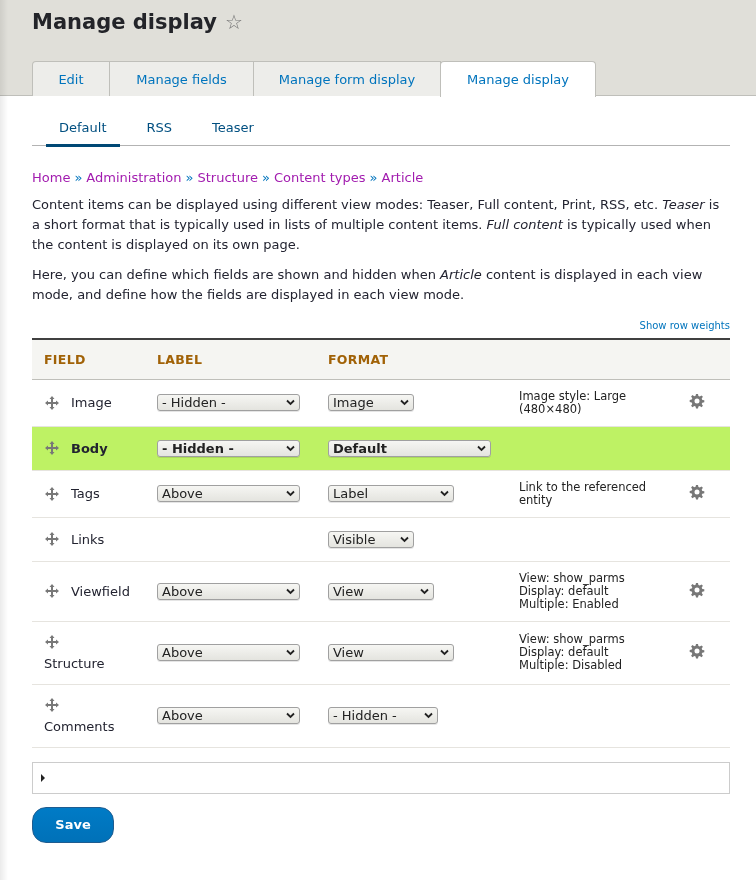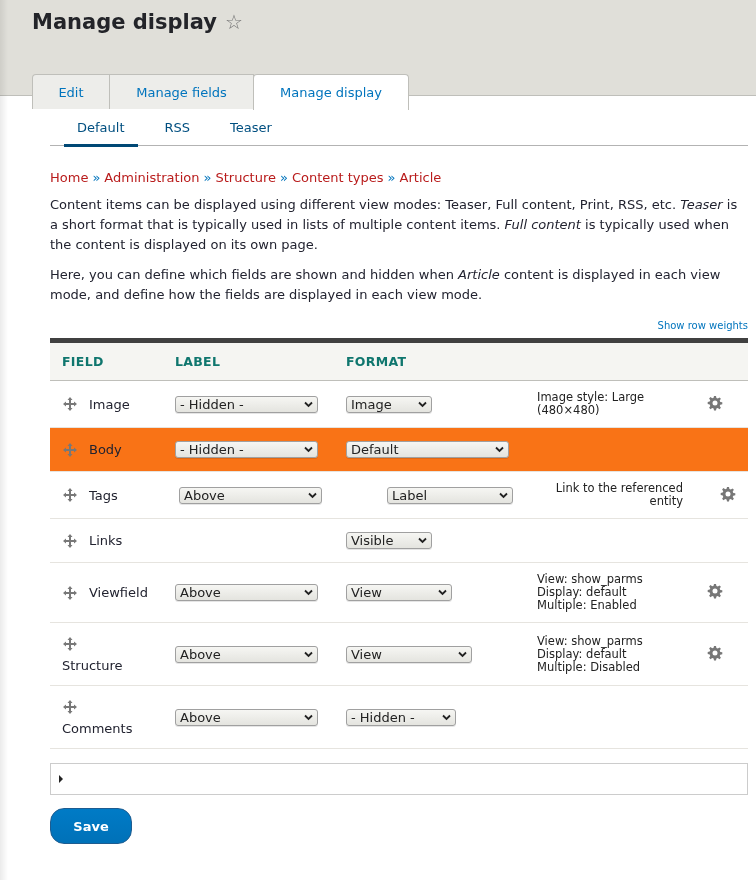--- a/index.html
+++ b/index.html
@@ -24,57 +24,57 @@
       font-size: 21px; font-weight: bold; color: #232429; margin: 0;
       display: flex; align-items: center;
     }
     .star { margin-left: 8px; font-weight: normal; color: #777; font-size: 20px; }
     .primary-tabs {
       position: absolute; left: 32px; top: 61px; display: flex; margin: 0; padding: 0;
     }
     .ptab {
       height: 35px; border: 1px solid #bfbfba; border-bottom: none;
       background: #ededea; color: #0074bd; display: flex; align-items: center; justify-content: center;
-      font-size: 13px; cursor: pointer; margin-right: -1px; margin-top: 13px;
+      font-size: 13px; cursor: pointer; margin-right: -1px;
     }
     .ptab:first-child { border-top-left-radius: 4px; }
     .ptab.active {
       background: #fff; height: 36px; border-top-left-radius: 4px; border-top-right-radius: 4px;
       position: relative; z-index: 2; color: #0074bd;
     }
-    .content { padding: 0 26px 0 32px; margin-left: 18px; }
+    .content { padding: 0 26px 0 32px; }
     .secondary-tabs {
       display: flex; margin-top: 16px; border-bottom: 1px solid #b3b3b3; height: 34px;
       width: 698px;
     }
     .stab {
       padding: 0 13px; color: #004f80; font-size: 13px; line-height: 32px; position: relative;
       cursor: pointer; margin-right: 14px;
     }
     .stab:first-child { margin-left: 14px; }
     .stab.active::after {
       content: ""; position: absolute; left: 0; right: 0; bottom: -2px; height: 3px; background: #004875;
     }
     .breadcrumb { margin-top: 24px; color: #0074bd; font-size: 13px; }
-    .breadcrumb a { color: #b91c1c; text-decoration: none; }
+    .breadcrumb a { color: #a21caf; text-decoration: none; }
     .breadcrumb .sep { color: #0074bd; margin: 0 4px; }
     p.help { margin: 8px 0 0 0; line-height: 20px; font-size: 13px; width: 698px; }
     p.help + p.help { margin-top: 10px; }
     .row-weights { text-align: right; width: 698px; margin-top: 12px; }
     .row-weights a { color: #0074bd; text-decoration: none; font-size: 10px; }
     table.fields {
       width: 698px; border-collapse: collapse; margin-top: 6px; font-size: 13px;
     }
     table.fields thead th {
-      background: #f5f5f2; text-align: left; font-weight: bold; color: #0f766e;
-      height: 40px; border-top: 5px solid #404040; border-bottom: 1px solid #bfbfba;
+      background: #f5f5f2; text-align: left; font-weight: bold; color: #a16207;
+      height: 40px; border-top: 2px solid #404040; border-bottom: 1px solid #bfbfba;
       padding: 0 12px; font-size: 12.5px; letter-spacing: 0.3px;
     }
     table.fields td { border-bottom: 1px solid #e6e4df; padding: 0 12px; vertical-align: middle; }
-    table.fields tr.highlight td { background: #f97316; }
+    table.fields tr.highlight td { background: #bef264; font-weight: bold; }
     .field-cell { display: flex; align-items: center; }
     .field-cell.stack { flex-direction: column; align-items: flex-start; }
     .drag { width: 16px; height: 16px; margin-right: 11px; display: inline-block; cursor: move; color: #777; }
     .field-cell.stack .drag { margin-bottom: 6px; }
     .sel {
       display: inline-flex; align-items: center; justify-content: space-between;
       height: 17px; border: 1px solid #a0a0a0; border-radius: 3px;
       background: linear-gradient(#f6f6f3, #e4e4df); padding: 0 4px 0 4px;
       font-size: 13px; color: #222; cursor: pointer;
       box-shadow: 0 1px 0 rgba(0,0,0,0.1);
@@ -104,20 +104,21 @@
 <div class="left-shadow"></div>
 
 <div class="header">
   <h1 class="page-title">
     <span>Manage display</span>
     <span class="star">☆</span>
   </h1>
   <div class="primary-tabs">
     <div class="ptab" style="width:78px;">Edit</div>
     <div class="ptab" style="width:145px;">Manage fields</div>
+    <div class="ptab" style="width:188px;">Manage form display</div>
     <div class="ptab active" style="width:156px;">Manage display</div>
   </div>
 </div>
 
 <div class="content">
   <div class="secondary-tabs">
     <div class="stab active">Default</div>
     <div class="stab">RSS</div>
     <div class="stab">Teaser</div>
   </div>
@@ -194,21 +195,21 @@
               </svg>
             </div></td>
         <td colspan="3"><div class="sel" style="width:163px;">
               <span>Default</span>
               <svg class="chev" viewBox="0 0 9 7">
                 <path d="M1 1.5 L4.5 5 L8 1.5" stroke="#222" stroke-width="1.8" fill="none"></path>
               </svg>
             </div></td>
       </tr>
 
-      <tr style="height:47px;text-align:right;">
+      <tr style="height:47px;">
         <td>
             <div class="field-cell">
           <svg class="drag" viewBox="0 0 16 16">
                 <path d="M8 1 L10.5 4 H9 V7 H12 V5.5 L15 8 L12 10.5 V9 H9 V12 H10.5 L8 15 L5.5 12 H7 V9 H4 V10.5 L1 8 L4 5.5 V7 H7 V4 H5.5 Z" fill="#787878"></path>
               </svg>
           <span>Tags</span>
             </div>
           </td>
         <td><div class="sel" style="width:143px;">
               <span>Above</span>

